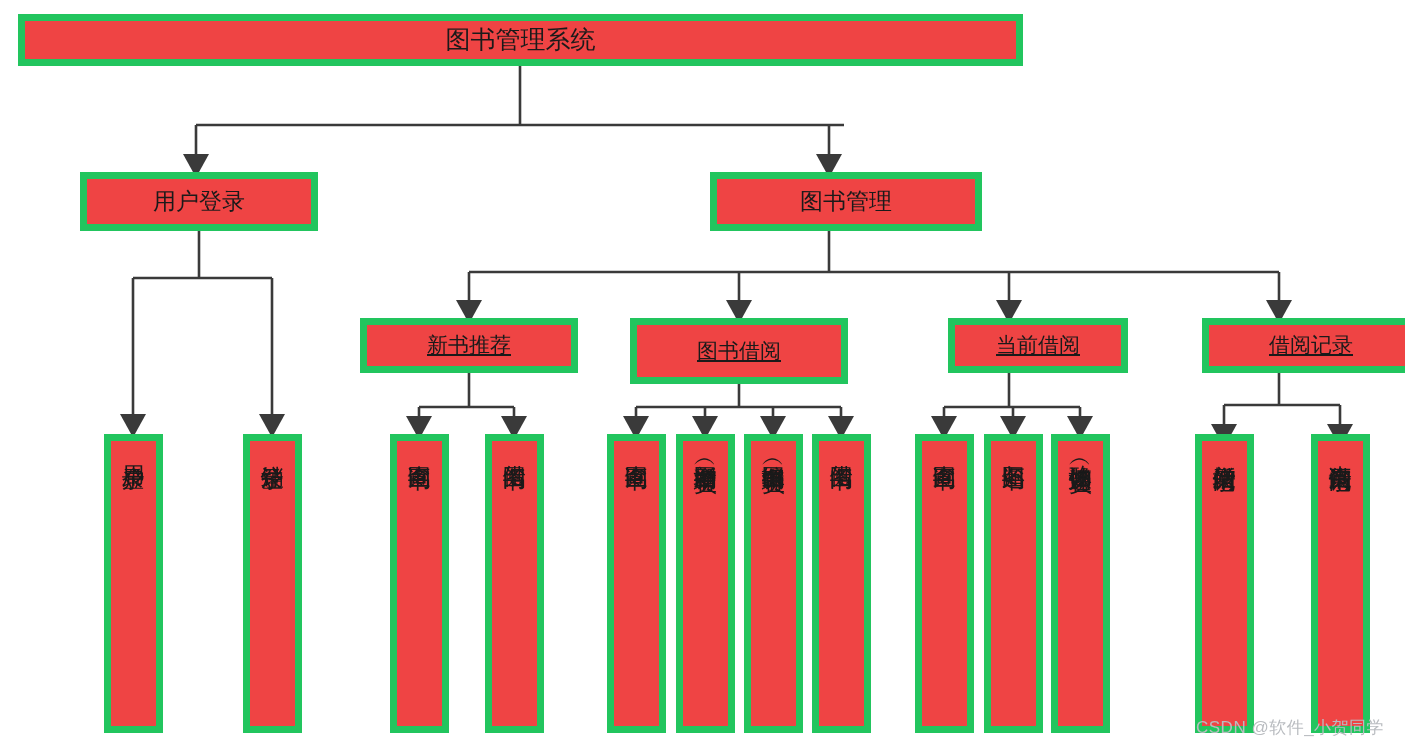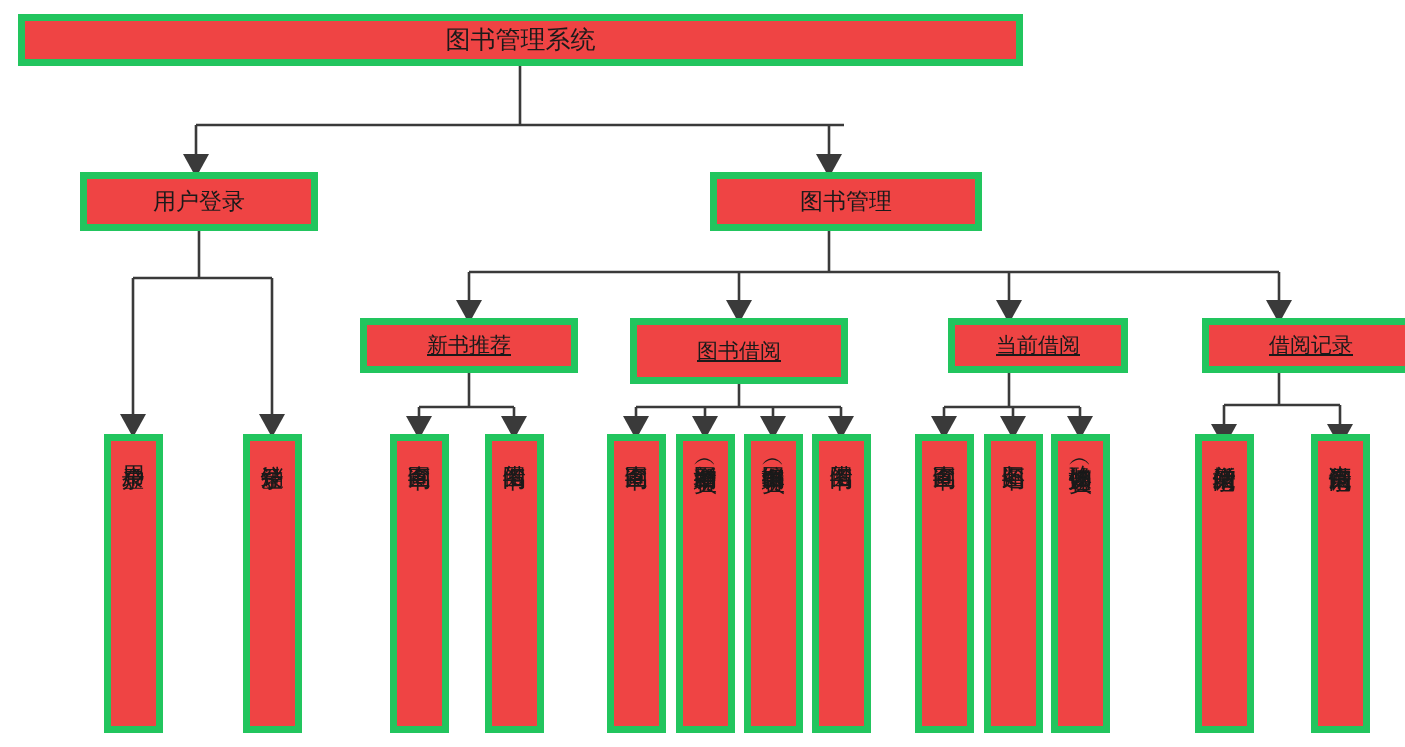--- a/index.html
+++ b/index.html
@@ -193,14 +193,15 @@
     <span class="label">确认归还（管理员）</span>
   </div>
 
   <div class="node leaf vertical" style="left:1195px; top:434px; width:59px; height:299px;">
     <span class="label">新增借阅记录</span>
   </div>
   <div class="node leaf vertical" style="left:1311px; top:434px; width:59px; height:299px;">
     <span class="label">查询借阅记录</span>
   </div>
 
+  <div class="watermark" style="left:1196px; top:716px;">CSDN @软件_小贺同学</div>
 
 </div>
 
 </body></html>

